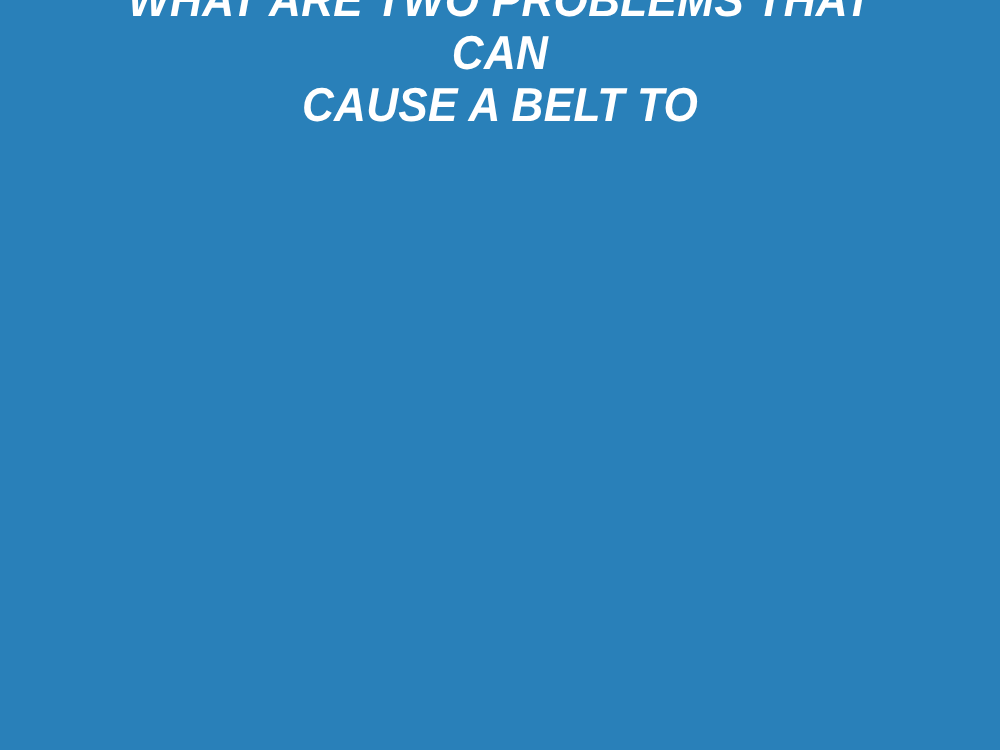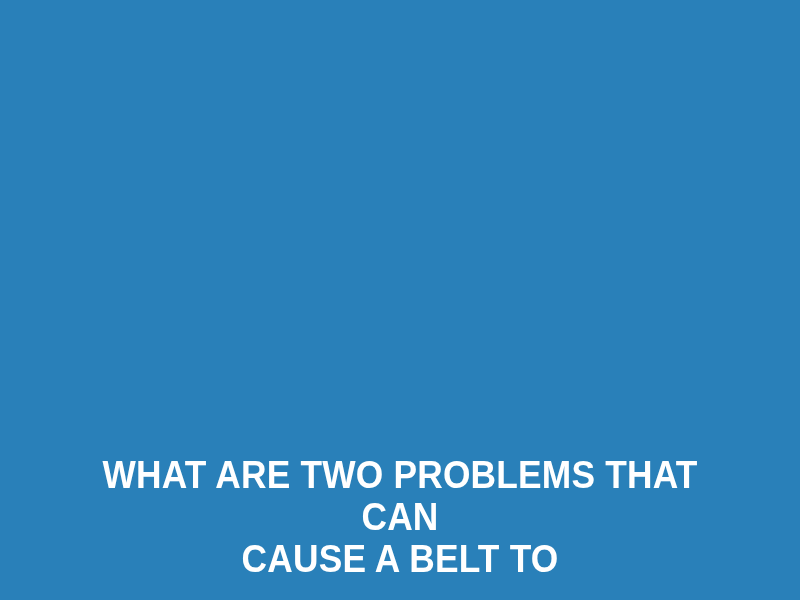--- a/index.html
+++ b/index.html
@@ -15,23 +15,24 @@
     font-family: "Liberation Sans", sans-serif;
   }
 
   
   #title-card {
     position: relative;
     width: 800px;
     height: 600px;
     background-color: #2980b9;
     display: flex;
-    align-items: flex-end;
+    align-items: flex-start;
     justify-content: center;
     box-sizing: border-box;
+    font-style: italic;
   }
 
   
   #headline-block {
     width: 660px;
     margin: 0;
     padding: 0;
     text-align: center;
     transform: translateY(-20px);
   }

